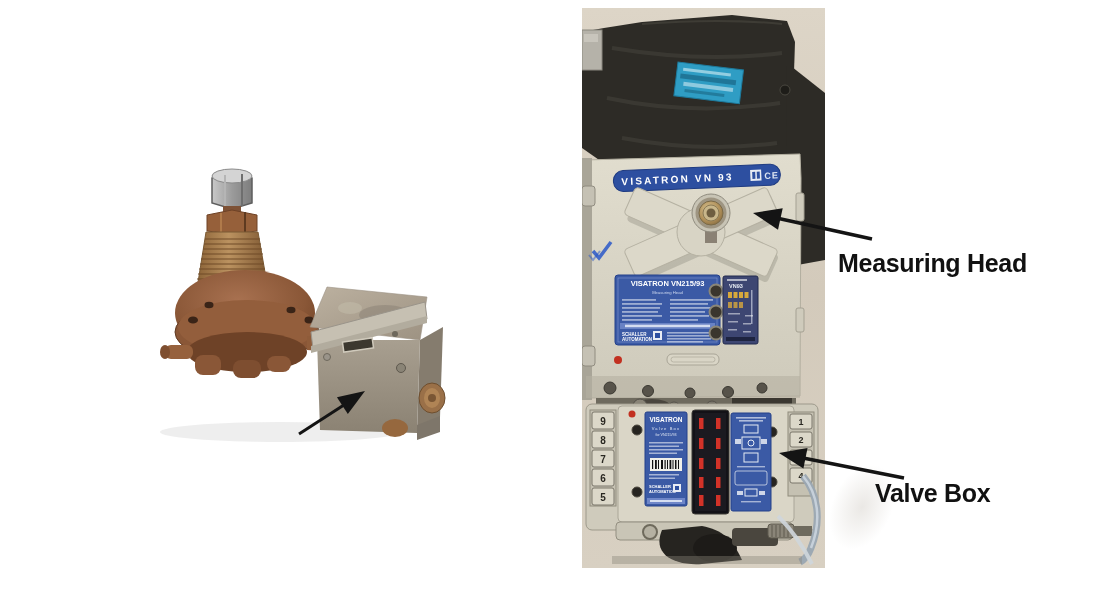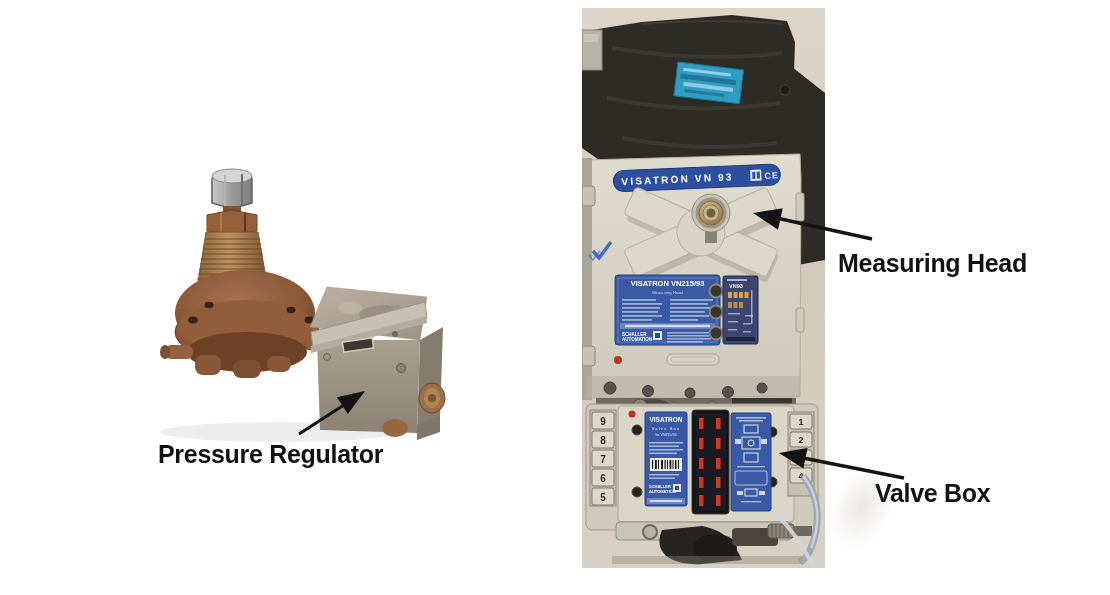--- a/index.html
+++ b/index.html
@@ -421,17 +421,16 @@
       </g>
     </g>
     <g>
       <line x1="904" y1="478" x2="798" y2="457" stroke="#141414" stroke-width="3.5"></line>
       <g transform="translate(779,453) rotate(11.3)">
         <polygon points="0,0 27,10.5 27,-10.5" fill="#141414"></polygon>
       </g>
     </g>
   </svg>
 
-  <div class="callout" style="left:158px;top:440px;">Pressure Regulator</div>
   <div class="callout" style="left:838px;top:249px;">Measuring Head</div>
   <div class="callout" style="left:875px;top:479px;">Valve Box</div>
 
 </div>
 
 </body></html>

